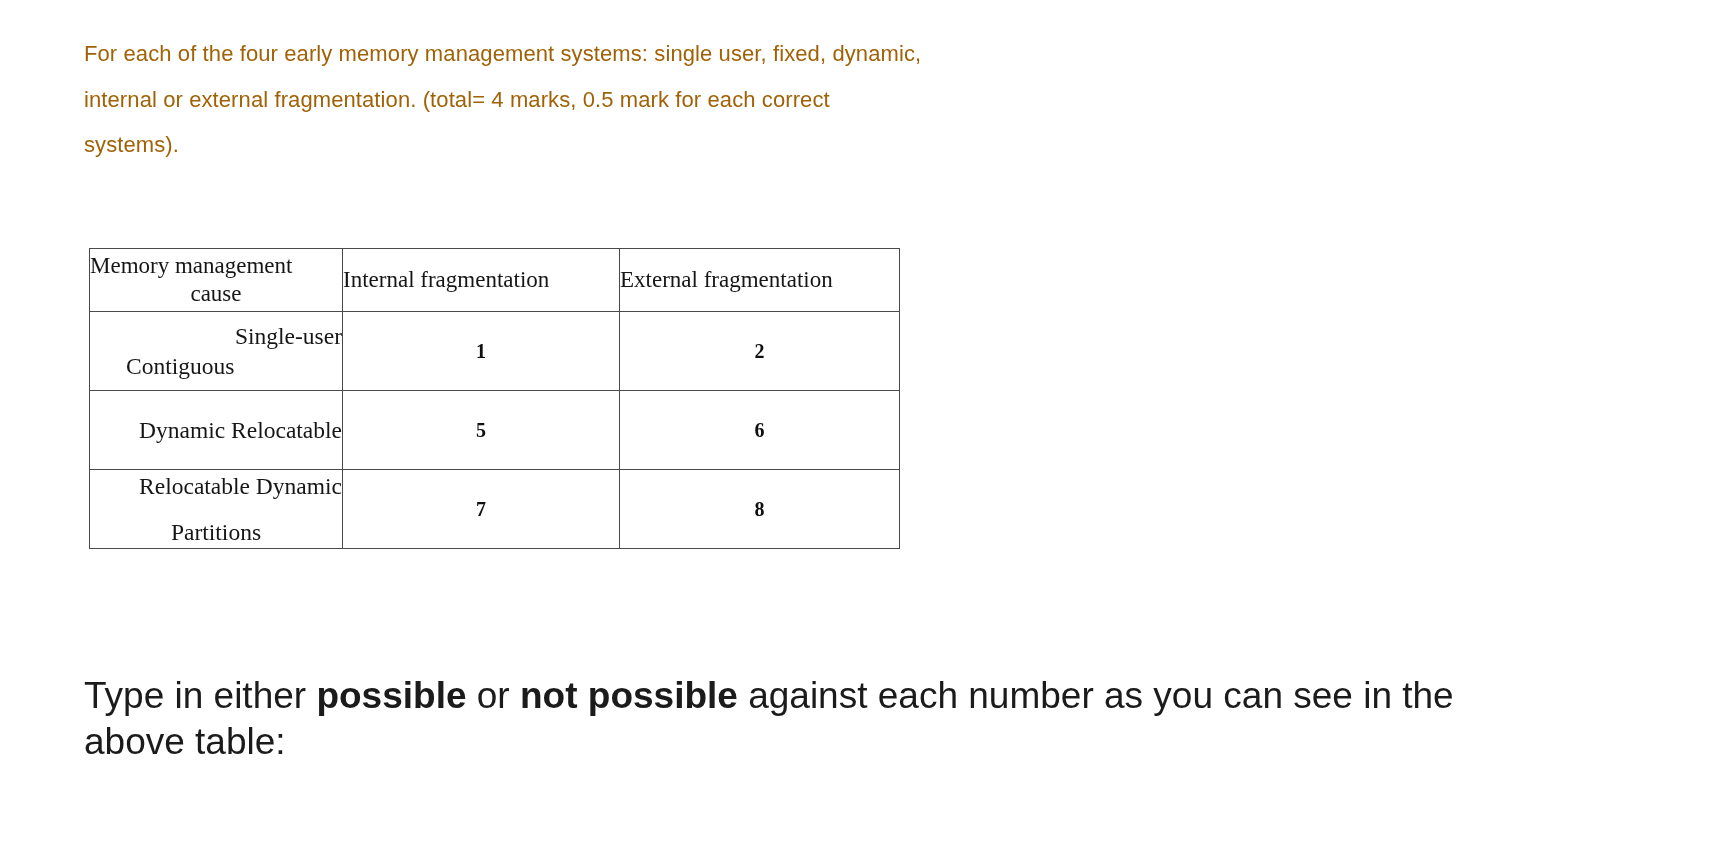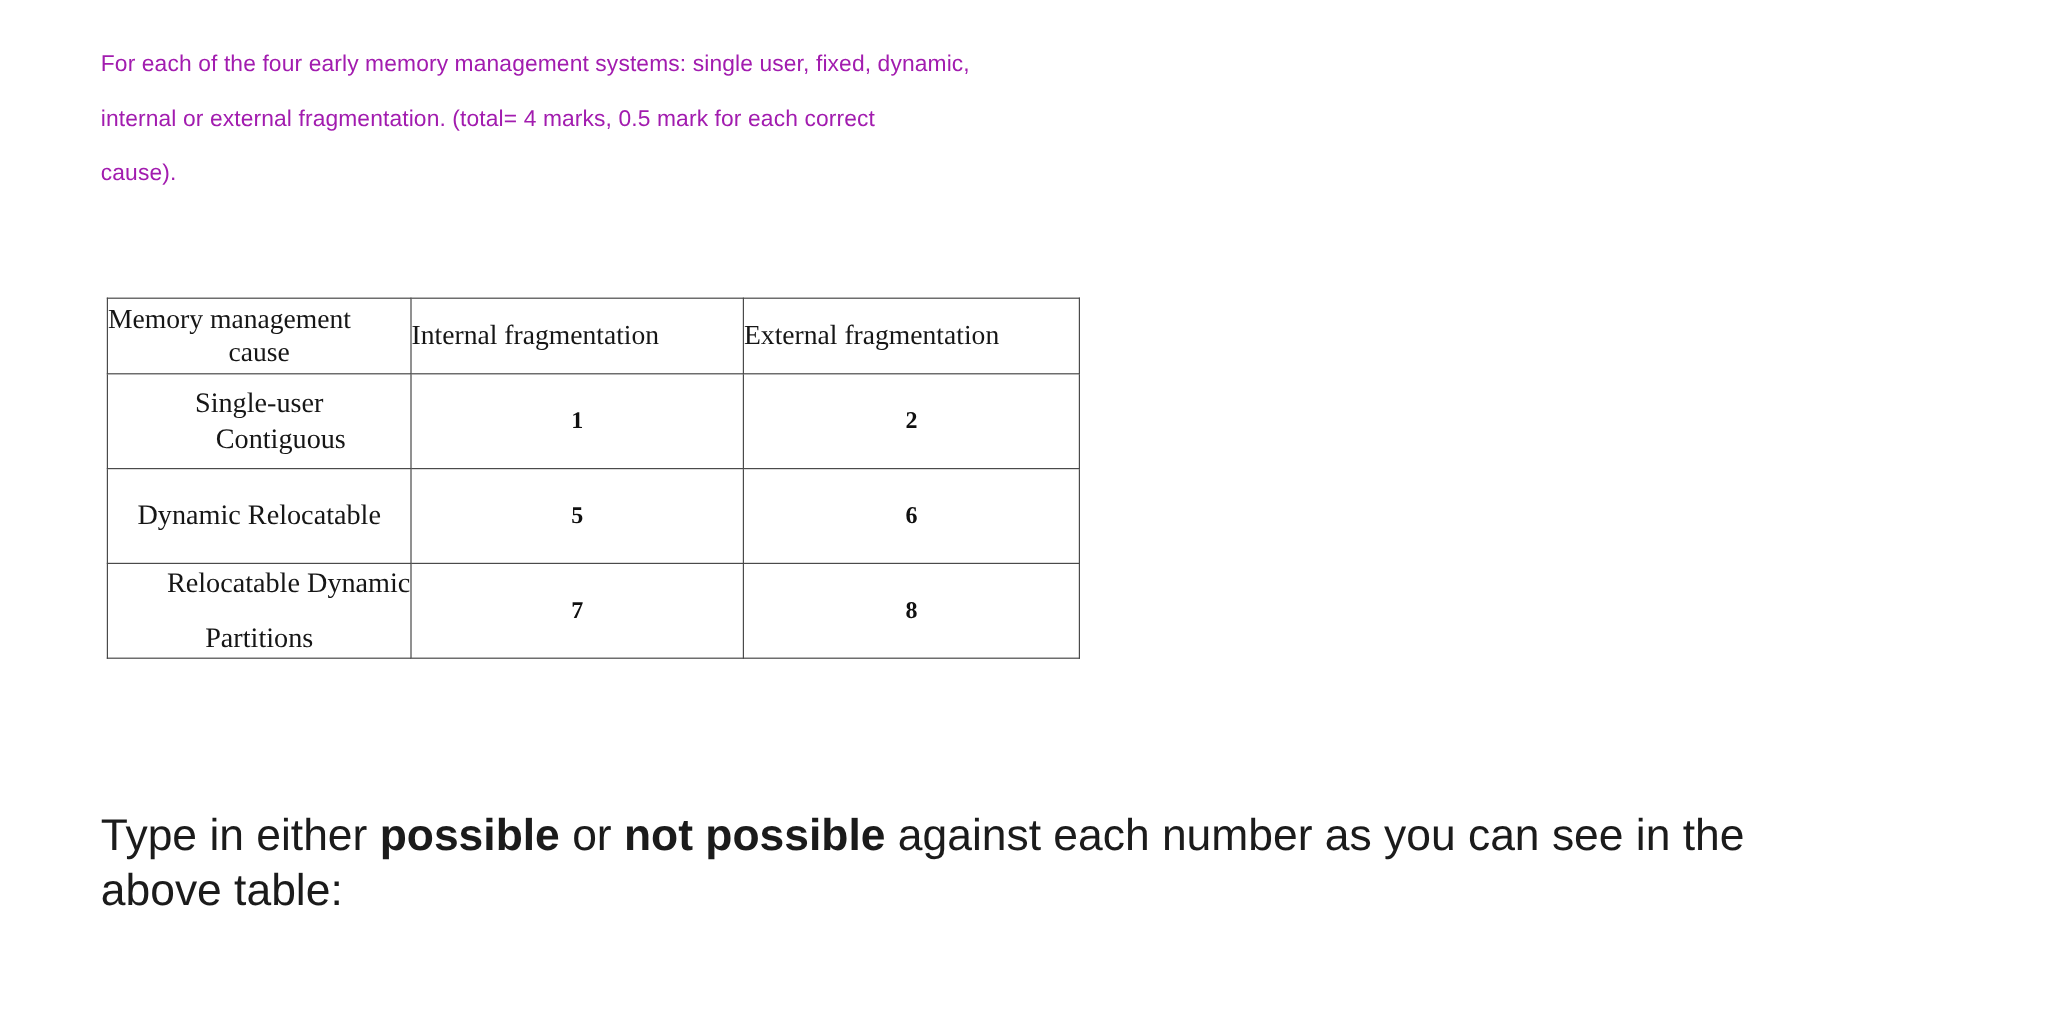--- a/index.html
+++ b/index.html
@@ -26,23 +26,23 @@
     background: #ffffff;
   }
 
   
   .intro-paragraph {
     position: absolute;
     left: 84px;
     top: 31px;
     width: 1180px;
     font-family: "Liberation Sans", sans-serif;
-    font-size: 19px;
+    font-size: 22px;
     line-height: 45.5px;
-    color: #a21caf;
+    color: #a16207;
     letter-spacing: 0.1px;
     font-weight: 400;
   }
   .intro-paragraph .line {
     display: block;
     white-space: nowrap;
   }
 
   
   .frag-table-wrap {
@@ -81,22 +81,22 @@
   .hdr-cell .l1 { display: block; text-align: left; }
   .hdr-cell .l2 { display: block; text-align: center; }
 
   .scheme-cell {
     font-size: 23.5px;
     line-height: 30px;
     color: #161616;
     padding: 6px 10px 8px 12px;
     text-align: left;
   }
-  .scheme-cell .s-l1 { display: block; text-align: center; }
-  .scheme-cell .s-l2 { display: block; text-align: center; padding-left: 36px; }
+  .scheme-cell .s-l1 { display: block; text-align: right; }
+  .scheme-cell .s-l2 { display: block; text-align: left; padding-left: 36px; }
   .scheme-cell.two-line-centered .s-l1 { text-align: right; }
   .scheme-cell.two-line-centered .s-l2 { text-align: center; padding-left: 0; margin-top: 16px; }
 
   .num-cell {
     text-align: center;
     font-size: 20px;
     font-weight: 700;
     color: #101010;
     font-family: "Liberation Serif", serif;
   }
@@ -122,21 +122,21 @@
   }
 </style>
 </head>
 <body>
 
 <div class="page">
 
   <div class="intro-paragraph">
     <span class="line">For each of the four early memory management systems: single user, fixed, dynamic,</span>
     <span class="line">internal or external fragmentation. (total= 4 marks, 0.5 mark for each correct</span>
-    <span class="line">cause).</span>
+    <span class="line">systems).</span>
   </div>
 
   <div class="frag-table-wrap">
     <table class="frag-table">
       <colgroup>
         <col class="c1">
         <col class="c2">
         <col class="c3">
       </colgroup>
       <tbody>

